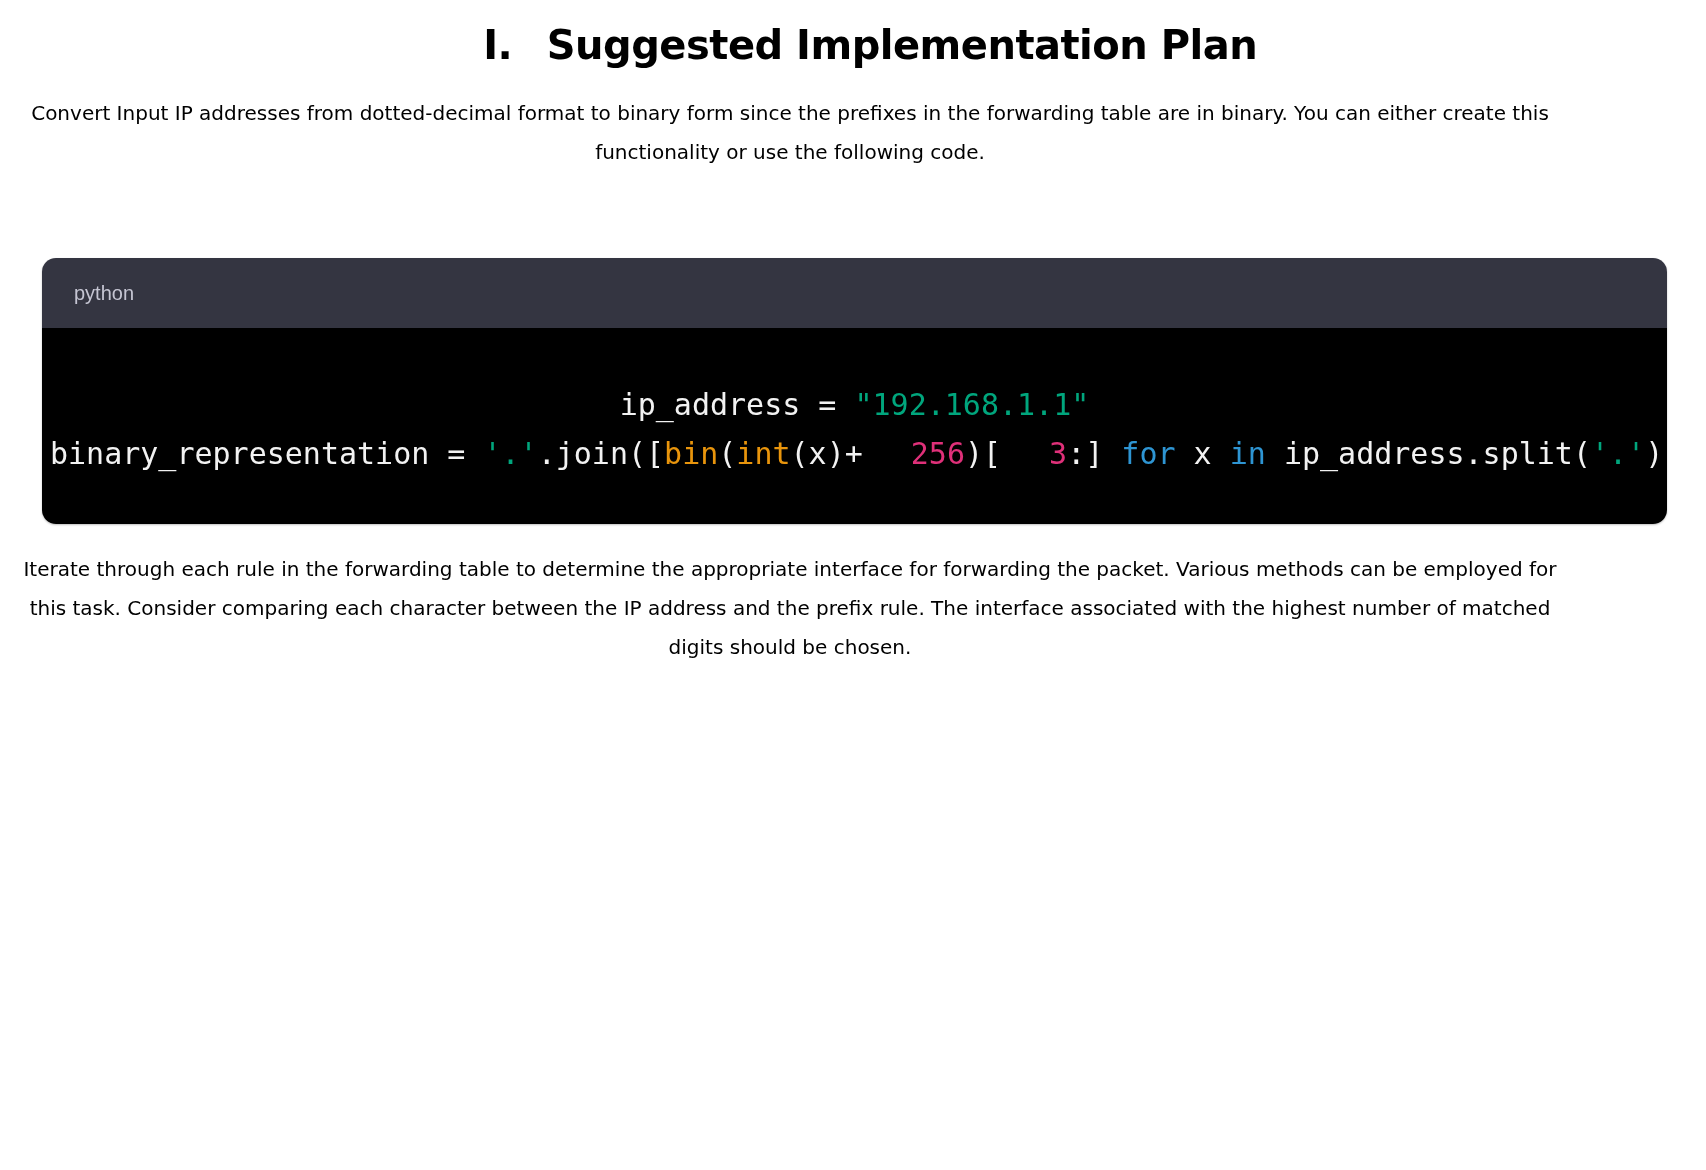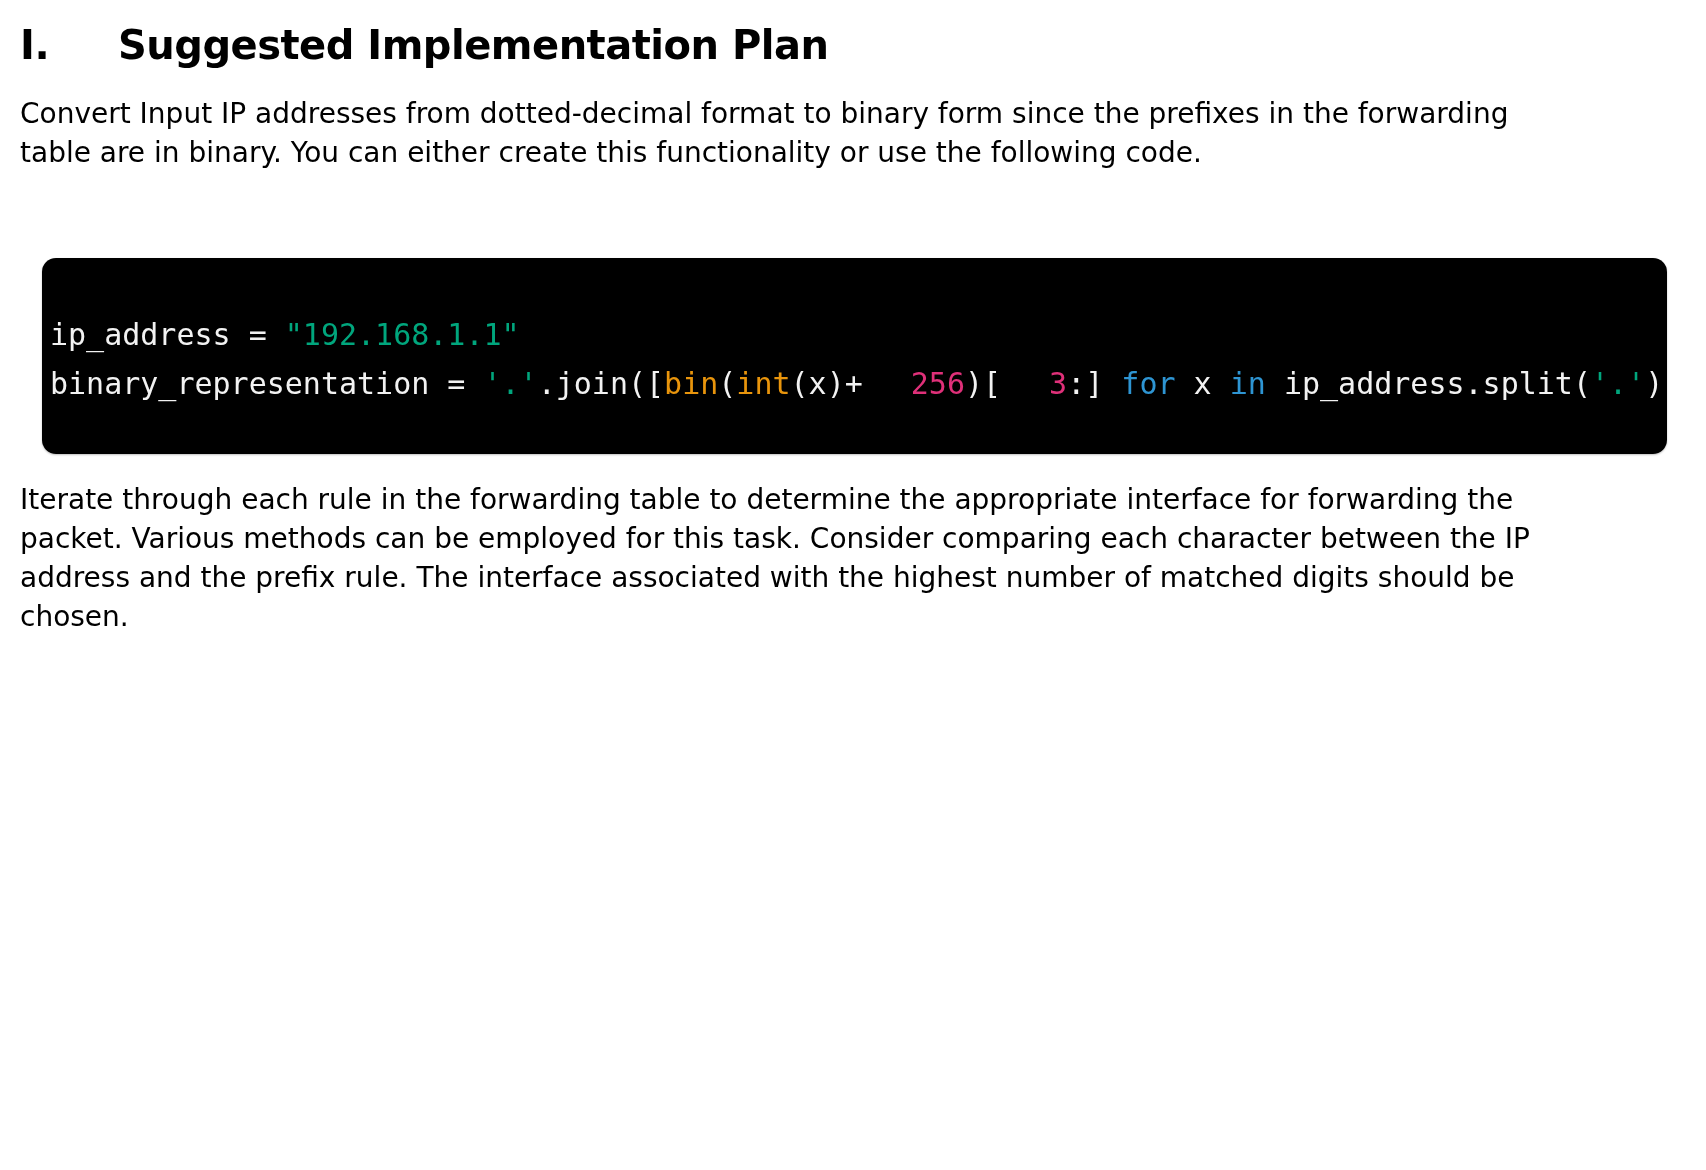--- a/index.html
+++ b/index.html
@@ -9,41 +9,42 @@
     width: 1706px;
     height: 1170px;
     overflow: hidden;
     font-family: "DejaVu Sans", sans-serif;
     color: #000000;
   }
   .page {
     padding: 16px 20px 0 20px;
     box-sizing: border-box;
     width: 1706px;
+    text-align: center;
   }
   .doc-title {
     font-size: 40px;
     font-weight: bold;
     margin: 6px 0 0 0;
     letter-spacing: -0.5px;
   }
   .doc-title .numeral {
     display: inline-block;
     width: 98px;
   }
   .step-heading {
     font-size: 29px;
     font-weight: bold;
     margin: 0;
     letter-spacing: -0.3px;
   }
   .step1-heading { margin-top: 49px; }
   .step2-heading { margin-top: 60px; }
   .para {
-    font-size: 28px;
+    font-size: 20px;
     line-height: 39px;
     max-width: 1540px;
     margin: 26px 0 0 0;
   }
   
   .code-block {
     width: 1625px;
     margin: 86px 0 0 22px;
     border-radius: 14px;
     overflow: hidden;
@@ -91,20 +92,23 @@
 <body>
 
 <div class="page">
 
   <h1 class="doc-title"><span class="numeral">I.</span><span>Suggested Implementation Plan</span></h1>
 
 
   <p class="para">Convert Input IP addresses from dotted-decimal format to binary form since the prefixes in the forwarding table are in binary. You can either create this functionality or use the following code.</p>
 
   <div class="code-block">
+    <div class="code-header">
+      <span class="code-lang">python</span>
+    </div>
     <div class="code-body">
       <div class="code-line"><span>ip_address = </span><span class="tok-string">"192.168.1.1"</span></div>
 
       <div class="code-line"><span>binary_representation = </span><span class="tok-string">'.'</span><span>.join([</span><span class="tok-builtin">bin</span><span>(</span><span class="tok-builtin">int</span><span>(x)+</span><span class="tok-number">256</span><span>)[</span><span class="tok-number">3</span><span>:] </span><span class="tok-keyword">for</span><span> x </span><span class="tok-keyword">in</span><span> ip_address.split(</span><span class="tok-string">'.'</span><span>)])</span></div>
 
 
     </div>
   </div>
 
 

